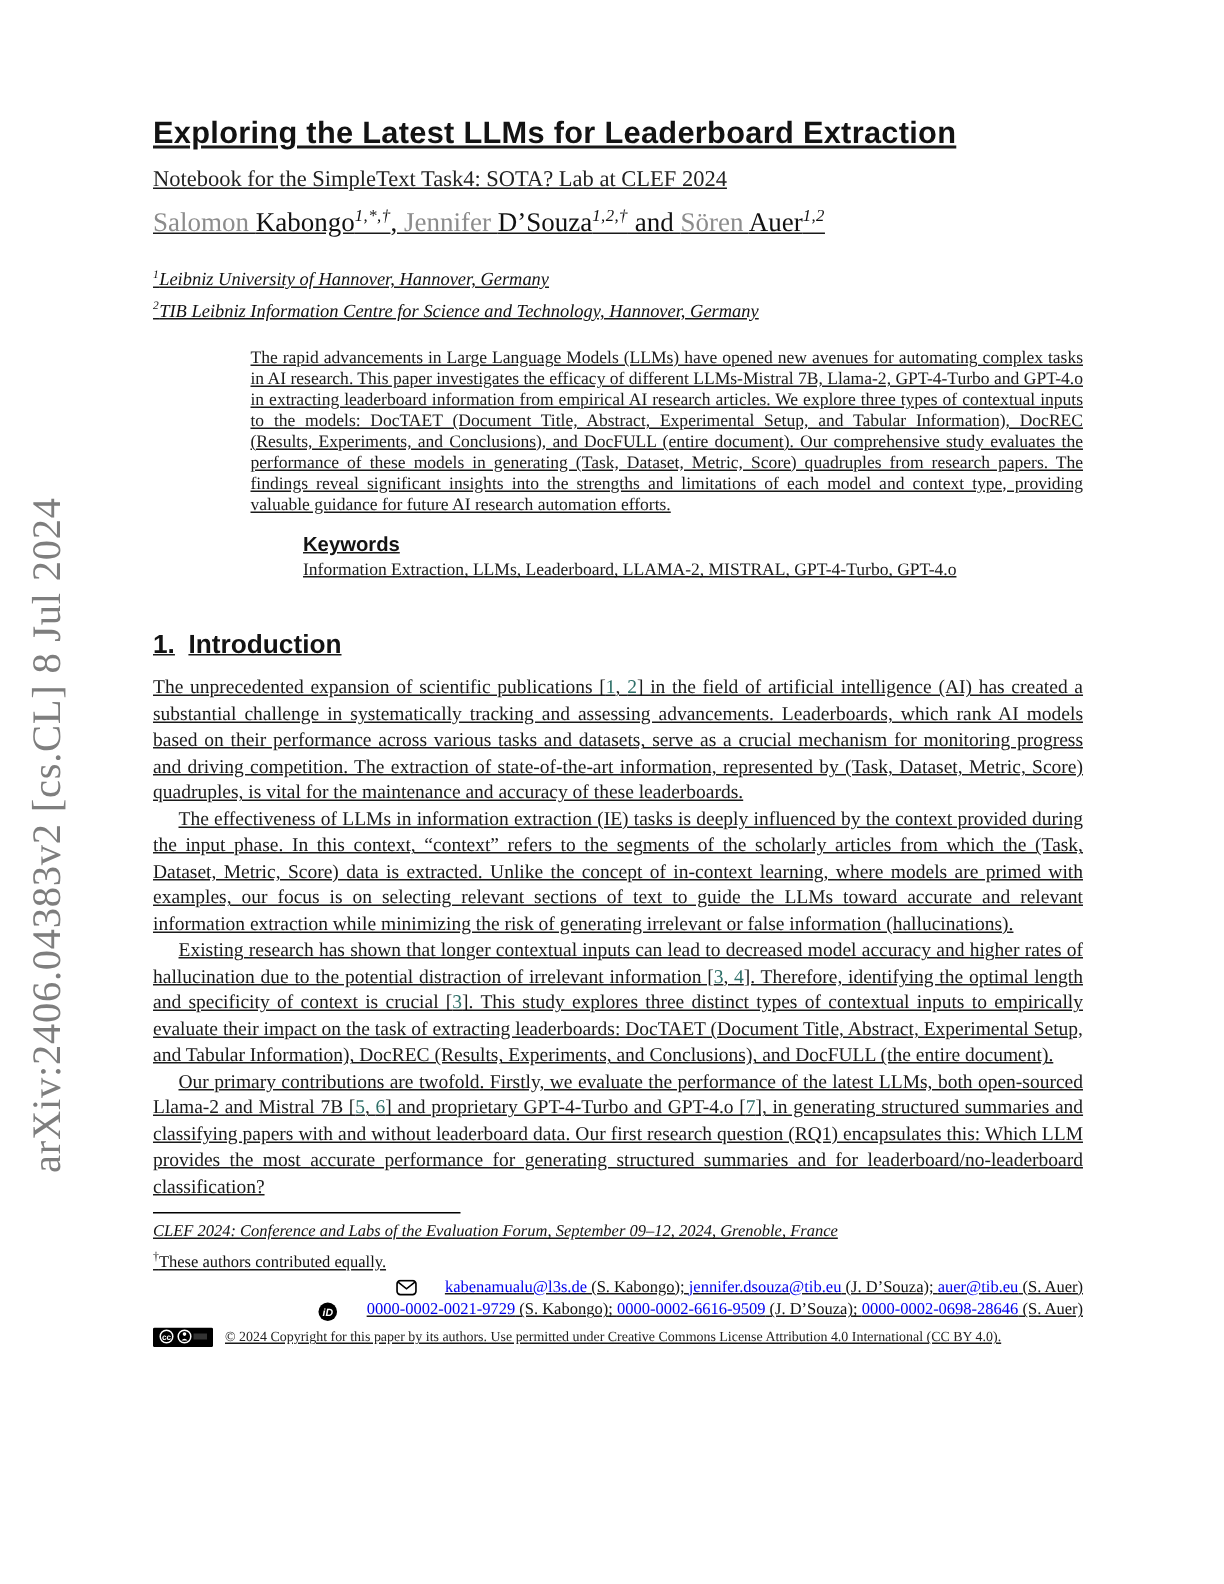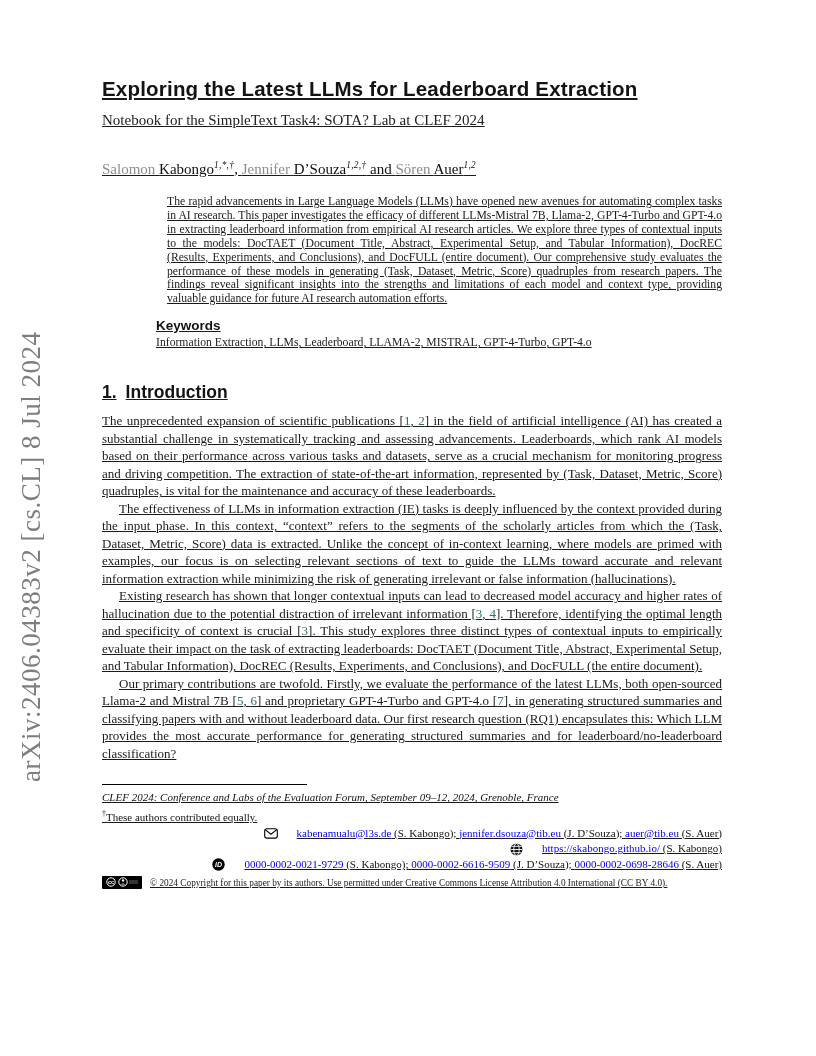--- a/index.html
+++ b/index.html
@@ -48,22 +48,22 @@
     color:#131313;
     white-space:nowrap;
   }
   .subtitle{
     margin-top:9px;
     font-size:15px;
     line-height:19px;
     color:#222;
   }
   .authors{
-    margin-top:25px;
-    font-size:15px;
+    margin-top:4px;
+    font-size:18px;
     line-height:20px;
     color:#111;
   }
   .muted{color:var(--muted-author);}
   .sup{
     font-size:0.62em;
     vertical-align:super;
     font-style:italic;
     letter-spacing:0.3px;
   }
@@ -92,21 +92,21 @@
   }
   .abs-text{
     margin-top:2px;
     font-size:11.7px;
     line-height:13.9px;
     text-align:justify;
     color:#1b1b1b;
   }
   .kw-block{
     margin-top:12px;
-    margin-left:54px;
+    margin-left:100px;
     width:555px;
   }
   .kw-text{
     margin-top:2px;
     font-size:11.7px;
     line-height:14px;
     color:#1b1b1b;
   }
   .section-head{
     margin-top:30px;
@@ -121,21 +121,21 @@
     font-size:13px;
     line-height:17.5px;
     text-align:justify;
     color:#1b1b1b;
   }
   .body-text p:first-of-type{margin-top:8px;}
   .body-text p.indent{text-indent:17px;}
   .cite{color:var(--citation);}
   .link{color:var(--link);}
   .footnotes{
-    margin-top:22px;
+    margin-top:9px;
     font-size:11px;
     line-height:15.8px;
     color:#111;
   }
   .fn-rule{
     width:205px;
     border-top:1px solid #000;
     margin-bottom:5px;
   }
   .fn-conf{font-style:italic;}
@@ -158,20 +158,24 @@
   <div class="watermark">arXiv:2406.04383v2  [cs.CL]  8 Jul 2024</div>
 
   <div class="content">
 
     <h1 class="title">Exploring the Latest LLMs for Leaderboard Extraction</h1>
 
     <div class="subtitle">Notebook for the SimpleText Task4: SOTA? Lab at CLEF 2024</div>
 
     <div class="authors"><span class="muted">Salomon </span><span>Kabongo</span><span class="sup">1,*,†</span><span>,  </span><span class="muted">Jennifer </span><span>D’Souza</span><span class="sup">1,2,†</span><span> and  </span><span class="muted">Sören </span><span>Auer</span><span class="sup">1,2</span></div>
 
+    <div class="affiliations">
+      <div><span class="sup">1</span><span>Leibniz University of Hannover, Hannover, Germany</span></div>
+      <div><span class="sup">2</span><span>TIB Leibniz Information Centre for Science and Technology, Hannover, Germany</span></div>
+    </div>
 
     <div class="abs-block">
       <div class="abs-text">The rapid advancements in Large Language Models (LLMs) have opened new avenues for automating complex tasks in AI research. This paper investigates the efficacy of different LLMs-Mistral 7B, Llama-2, GPT-4-Turbo and GPT-4.o in extracting leaderboard information from empirical AI research articles. We explore three types of contextual inputs to the models: DocTAET (Document Title, Abstract, Experimental Setup, and Tabular Information), DocREC (Results, Experiments, and Conclusions), and DocFULL (entire document). Our comprehensive study evaluates the performance of these models in generating (Task, Dataset, Metric, Score) quadruples from research papers. The findings reveal significant insights into the strengths and limitations of each model and context type, providing valuable guidance for future AI research automation efforts.</div>
     </div>
 
     <div class="kw-block">
       <div class="mini-head">Keywords</div>
       <div class="kw-text">Information Extraction, LLMs, Leaderboard, LLAMA-2, MISTRAL, GPT-4-Turbo, GPT-4.o</div>
     </div>
 
@@ -192,34 +196,20 @@
       <div class="fn-row">
         <span class="ic">
           <svg width="14" height="11" viewBox="0 0 14 11">
               <rect x="0.7" y="0.7" width="12.6" height="9.4" rx="2.2" fill="none" stroke="#000" stroke-width="1.1"></rect>
               <path d="M1.2 1.6 L7 6.2 L12.8 1.6" fill="none" stroke="#000" stroke-width="1.1"></path>
             </svg>
         </span>
         <span><span class="link">kabenamualu@l3s.de</span><span> (S. Kabongo); </span><span class="link">jennifer.dsouza@tib.eu</span><span> (J. D’Souza); </span><span class="link">auer@tib.eu</span><span> (S. Auer)</span></span>
       </div>
 
-      <div class="fn-row">
-        <span class="ic">
-          <svg width="13" height="13" viewBox="0 0 13 13">
-              <circle cx="6.5" cy="6.5" r="6" fill="#111"></circle>
-              <g stroke="#fff" stroke-width="0.9" fill="none">
-                <ellipse cx="6.5" cy="6.5" rx="2.7" ry="6"></ellipse>
-                <line x1="0.5" y1="6.5" x2="12.5" y2="6.5"></line>
-                <line x1="1.4" y1="3.3" x2="11.6" y2="3.3"></line>
-                <line x1="1.4" y1="9.7" x2="11.6" y2="9.7"></line>
-              </g>
-            </svg>
-        </span>
-        <span><span class="link">https://skabongo.github.io/</span><span> (S. Kabongo)</span></span>
-      </div>
 
       <div class="fn-row">
         <span class="ic">
           <svg width="13" height="13" viewBox="0 0 13 13">
               <circle cx="6.5" cy="6.5" r="6.2" fill="#000"></circle>
               <text x="6.5" y="9" text-anchor="middle" font-family="Liberation Sans, sans-serif" font-size="7" font-style="italic" font-weight="700" fill="#fff">iD</text>
             </svg>
         </span>
         <span><span class="link">0000-0002-0021-9729</span><span> (S. Kabongo); </span><span class="link">0000-0002-6616-9509</span><span> (J. D’Souza); </span><span class="link">0000-0002-0698-28646</span><span> (S. Auer)</span></span>
       </div>

